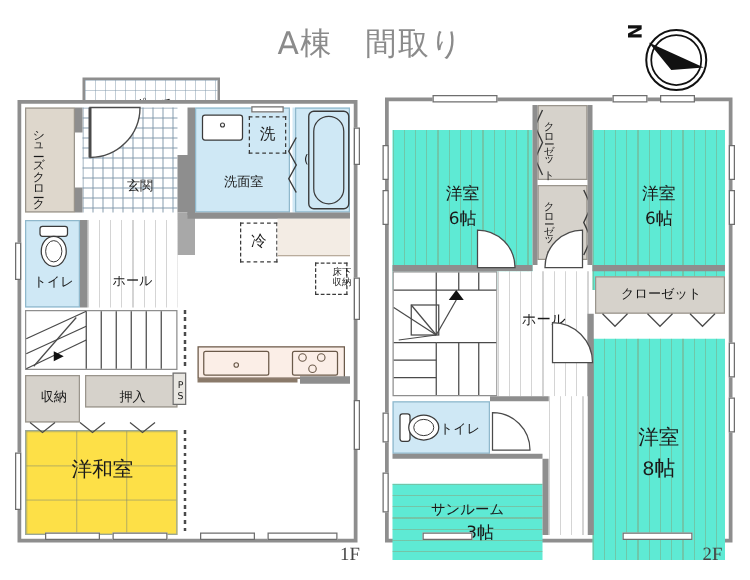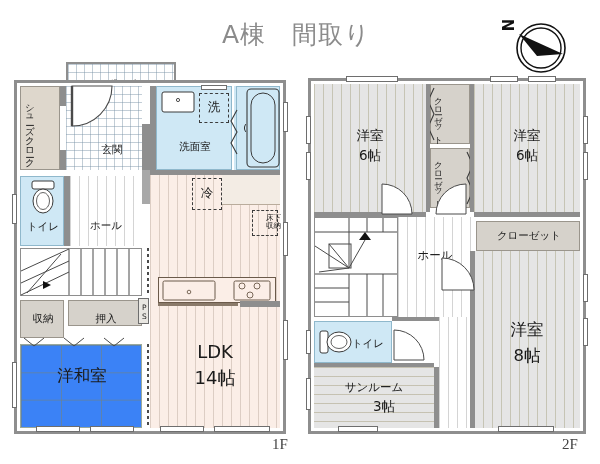--- a/index.html
+++ b/index.html
@@ -28,22 +28,22 @@
   .wall{position:absolute;background:#8e8e8e;}
   .wallL{position:absolute;background:#a8a8a8;}
 
   
   .room{position:absolute;box-sizing:border-box;}
   .r-white{background:#ffffff;}
   .r-blue{background:#cfe8f5;}
   .r-beige{background:#ded7cc;}
   .r-grey{background:#d6d2cb;}
   .r-pink{background:#fbeee7;}
-  .r-yellow{background:#e5e5e5;}
-  .r-green{background:#3b82f6;}
+  .r-yellow{background:#5eead4;margin-top:20px;}
+  .r-green{background:#fde047;}
 
   
   .v-stripe{position:absolute;inset:0;
      background-image:repeating-linear-gradient(to right,
         rgba(150,130,115,.30) 0px, rgba(150,130,115,.30) 1px,
         rgba(0,0,0,0) 1px, rgba(0,0,0,0) 9px);}
   .v-stripe-y{position:absolute;inset:0;
      background-image:repeating-linear-gradient(to right,
         rgba(140,135,90,.35) 0px, rgba(140,135,90,.35) 1px,
         rgba(0,0,0,0) 1px, rgba(0,0,0,0) 9px);}
@@ -209,25 +209,20 @@
       <rect x="5" y="5" width="24" height="70" rx="12" fill="#cfe8f5" stroke="#3a3a3a" stroke-width="1"></rect>
     </svg>
 
     <svg class="abs" style="left:215px;top:48px;" width="10" height="44" viewBox="0 0 10 44">
       <polyline points="8,0 2,11 8,22 2,33 8,44" fill="none" stroke="#3a3a3a" stroke-width="1.1"></polyline>
     </svg>
 
     <div class="wall abs" style="left:136px;top:24px;width:6px;height:86px;"></div>
     <div class="wall abs" style="left:136px;top:108px;width:130px;height:5px;"></div>
 
-    <div class="room r-pink abs" style="left:136px;top:113px;width:130px;height:253px;">
-      <div class="v-stripe"></div>
-      <div class="lab f18" style="left:0;top:168px;width:130px;">LDK</div>
-      <div class="lab f18" style="left:0;top:194px;width:130px;">14帖</div>
-    </div>
 
     <div class="dash" style="left:178px;top:116px;width:30px;height:32px;"></div>
     <div class="lab f12" style="left:178px;top:124px;width:30px;">冷</div>
 
     <div class="dash" style="left:238px;top:148px;width:26px;height:26px;"></div>
     <div class="lab f7" style="left:238px;top:152px;width:43px;">床下
 収納</div>
 
     <div class="abs" style="left:208px;top:113px;width:58px;height:30px;background:#f3ece4;border-bottom:1px solid #b9ac9c;"></div>
 
@@ -343,21 +338,21 @@
 
     <svg class="abs" style="left:168px;top:173px;" width="104" height="12" viewBox="0 0 104 12">
       <polyline points="6,0 16,10 26,0" fill="none" stroke="#4a4a4a" stroke-width="1"></polyline>
       <polyline points="42,0 52,10 62,0" fill="none" stroke="#4a4a4a" stroke-width="1"></polyline>
       <polyline points="76,0 86,10 96,0" fill="none" stroke="#4a4a4a" stroke-width="1"></polyline>
     </svg>
 
     <div class="room r-yellow abs" style="left:166px;top:173px;width:106px;height:177px;">
       <div class="v-stripe-y"></div>
       <div class="lab f16" style="left:0;top:70px;width:106px;">洋室</div>
-      <div class="lab f16" style="left:0;top:96px;width:106px;">8帖</div>
+      <div class="lab f16" style="left:0;top:96px;width:106px;font-family:Liberation Mono, monospace;">8帖</div>
     </div>
     <div class="wall abs" style="left:162px;top:173px;width:5px;height:177px;"></div>
 
     <svg class="abs" style="left:132px;top:180px;" width="34" height="32" viewBox="0 0 34 32">
       <path d="M2 0 A32 32 0 0 1 34 32 L2 32 Z" fill="#fff" stroke="#4a4a4a" stroke-width="1"></path>
     </svg>
 
     <div class="abs" style="left:275px;top:196px;width:5px;height:28px;background:#fff;border:1px solid #6e6e6e;"></div>
     <div class="abs" style="left:275px;top:240px;width:5px;height:28px;background:#fff;border:1px solid #6e6e6e;"></div>
     <div class="abs" style="left:190px;top:348px;width:56px;height:6px;background:#fff;border:1px solid #6e6e6e;"></div>

